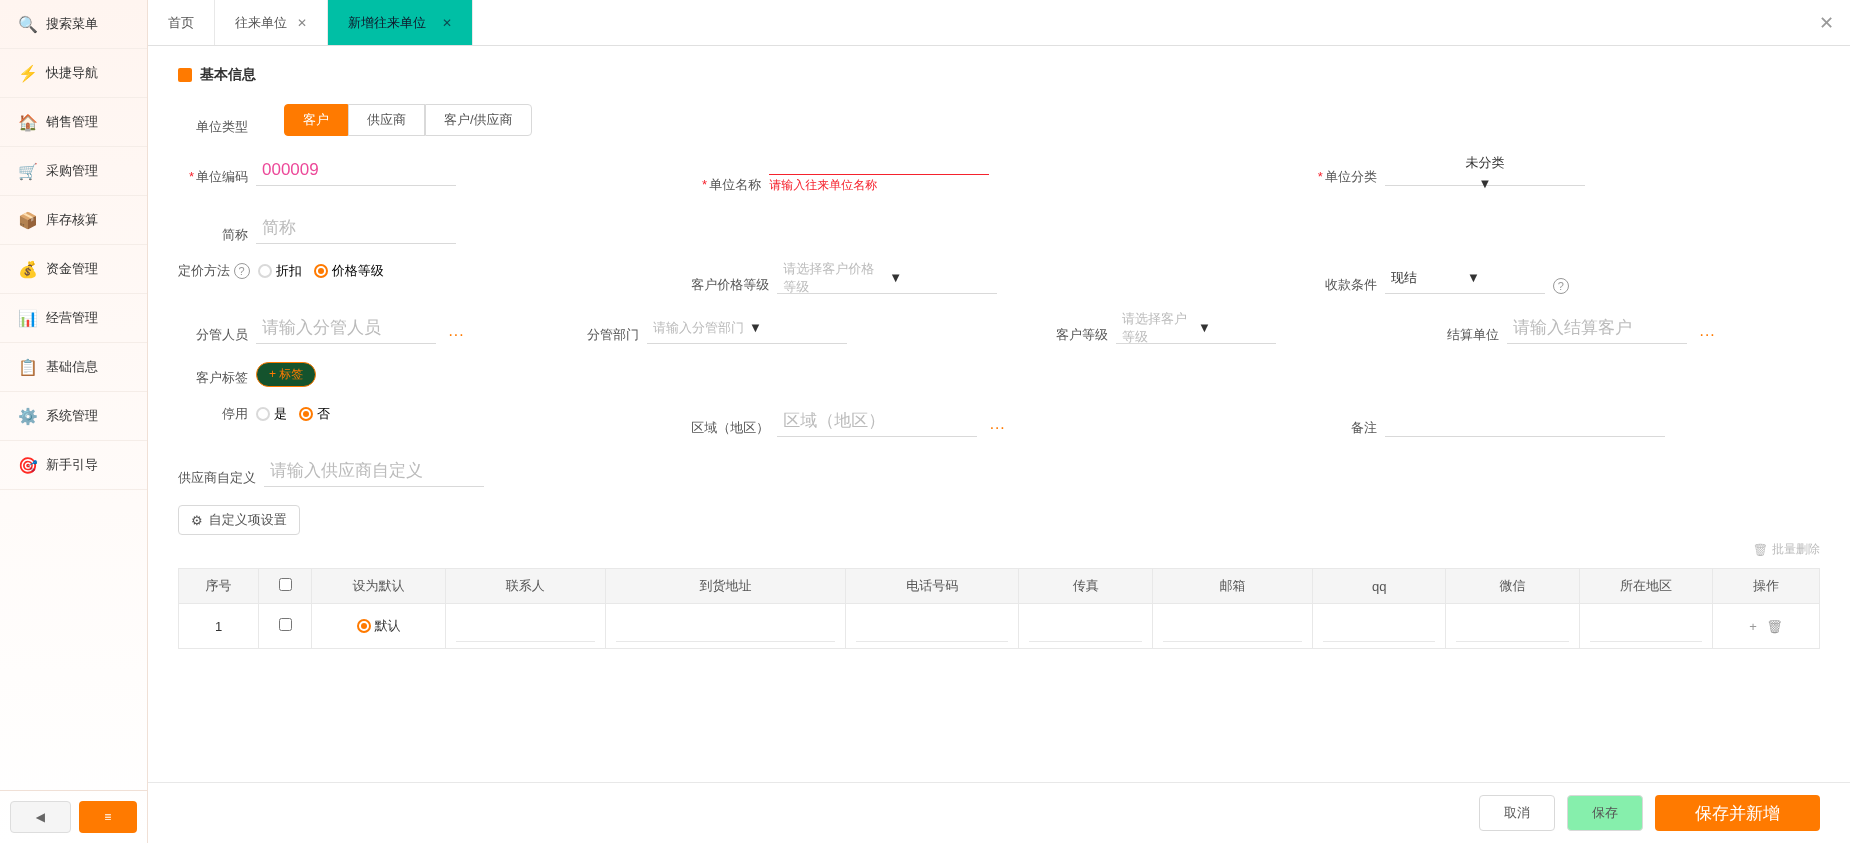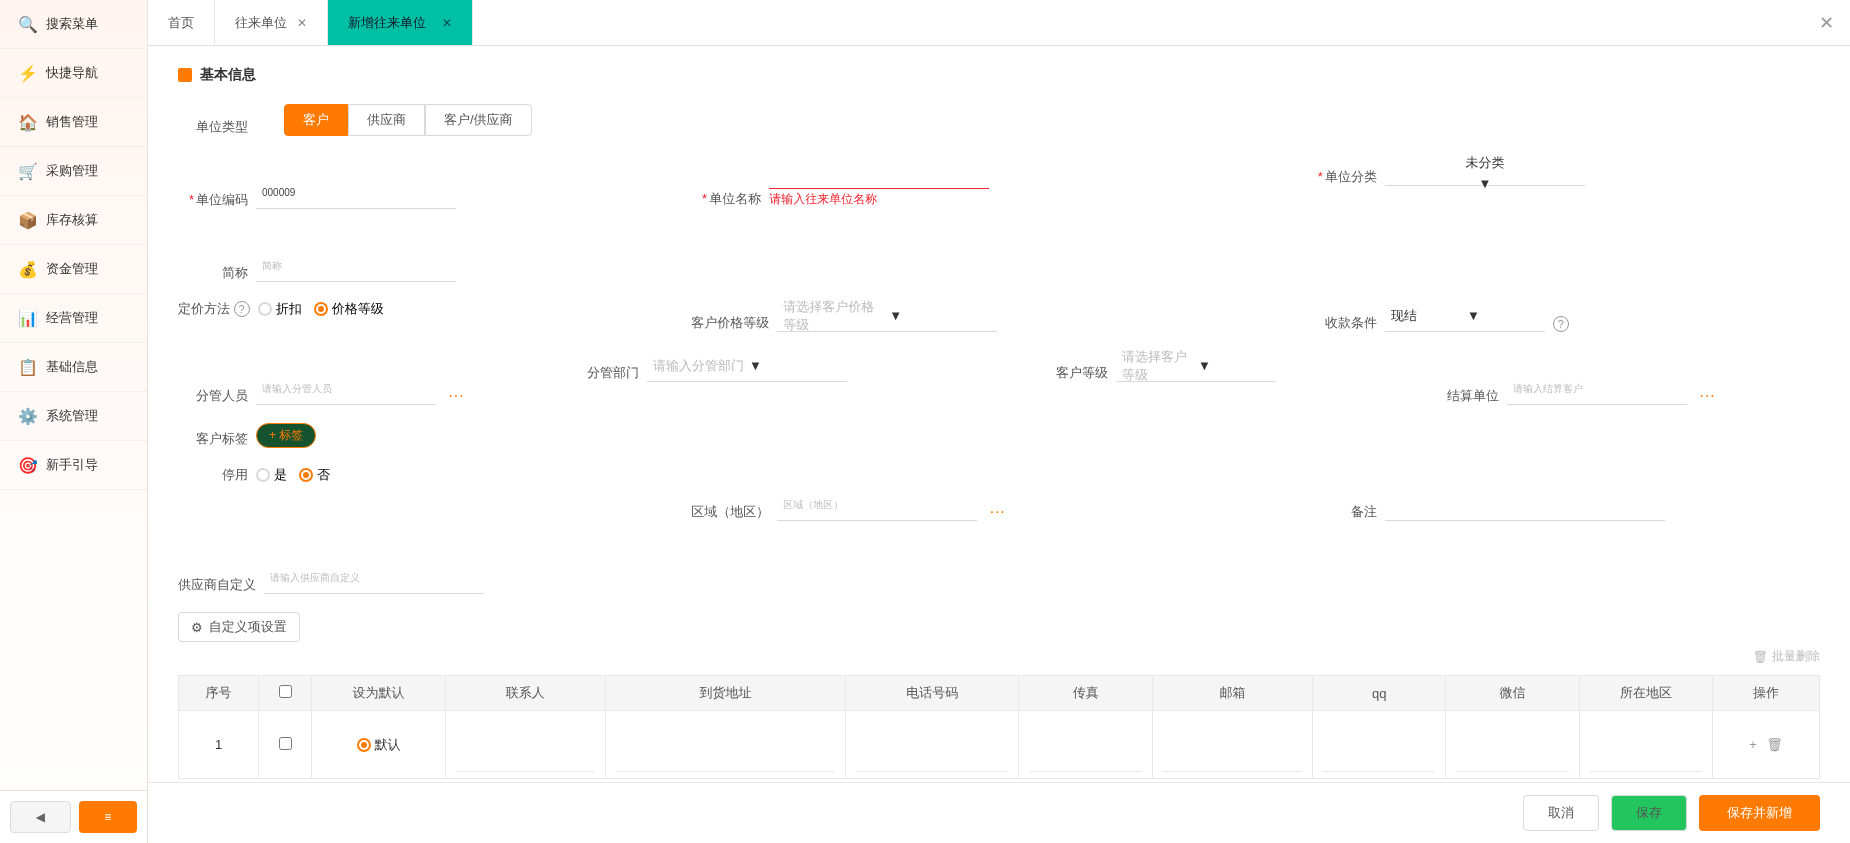--- a/index.html
+++ b/index.html
@@ -144,26 +144,25 @@
     .required-dot {
       color: #f5222d;
       margin-right: 2px;
     }
     .form-input {
       flex: 1;
       height: 32px;
       border: none;
       border-bottom: 1px solid #d9d9d9;
       outline: none;
-      font-size: 10px;
-      color: #404040;
+      font-size: 17px;
+      color: #ec4899;
       background: transparent;
       padding: 0 6px;
       min-width: 0;
-      margin-top: 23px;
     }
     .form-input.error { border-bottom-color: #f5222d; }
     .form-input::placeholder { color: #bbb; }
     .error-msg {
       color: #f5222d;
       font-size: 12px;
       margin-top: 2px;
     }
     .form-select {
       display: flex;
@@ -281,35 +280,35 @@
       background: #fff;
       border-radius: 4px;
       cursor: pointer;
       font-size: 13px;
       color: #555;
     }
     .btn-save {
       height: 36px;
       padding: 0 24px;
       border: 1px solid #d9d9d9;
-      background: #22c55e;
+      background: #86efac;
       border-radius: 4px;
       cursor: pointer;
       font-size: 13px;
       color: #555;
     }
     .btn-save-new {
       height: 36px;
-      padding: 0 28px;
+      padding: 0 40px;
       border: none;
       background: #ff7a00;
       color: #fff;
       border-radius: 4px;
       cursor: pointer;
-      font-size: 13px;
+      font-size: 17px;
     }
 
     .batch-delete {
       text-align: right;
       margin-bottom: 6px;
       color: #bbb;
       font-size: 12px;
       display: flex;
       align-items: center;
       justify-content: flex-end;

